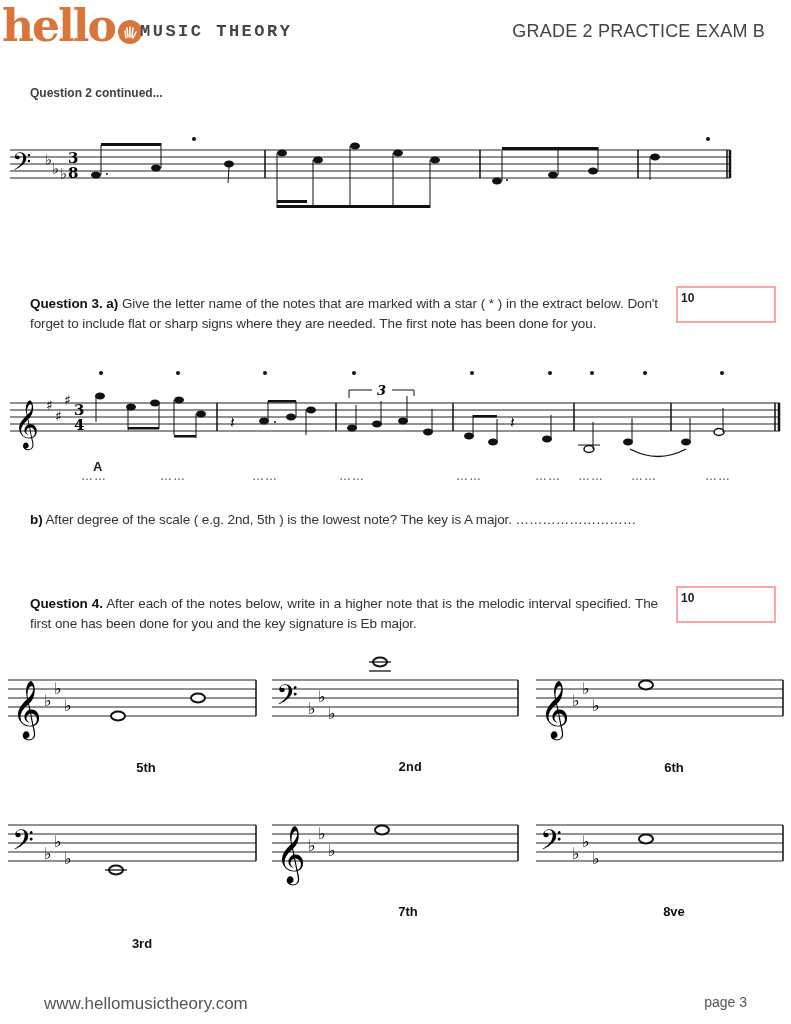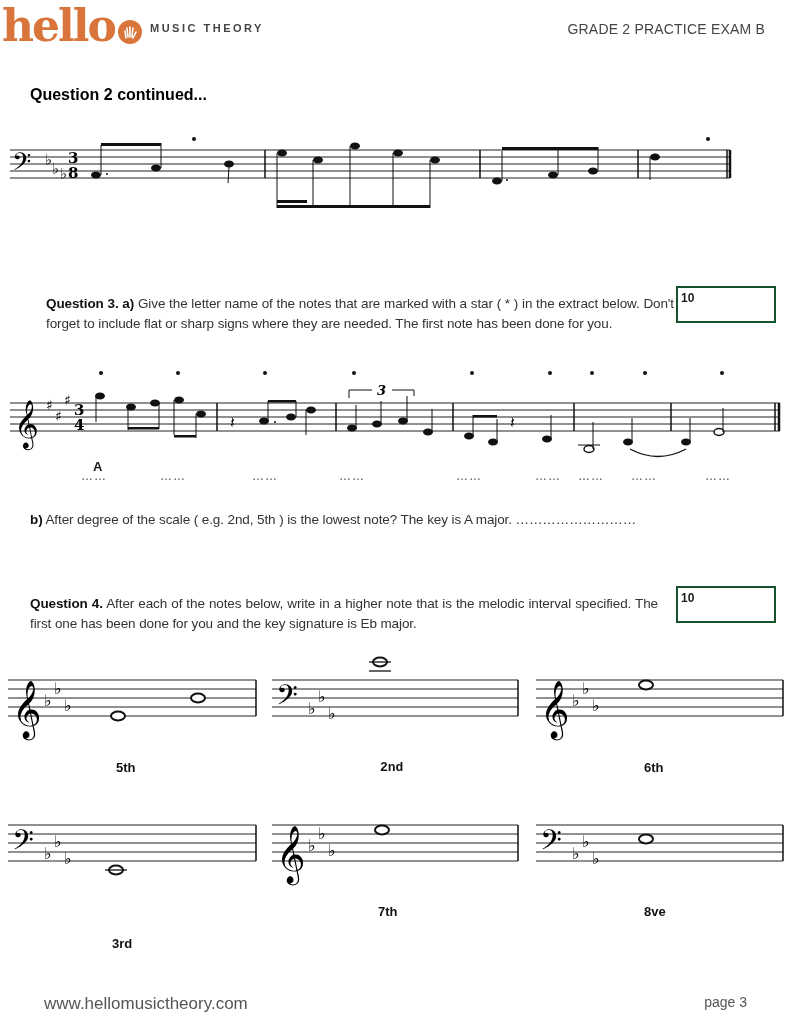--- a/index.html
+++ b/index.html
@@ -1,27 +1,27 @@
 <!DOCTYPE html>
 <html><head>
 <meta charset="utf-8">
 <style>
   html, body { margin:0; padding:0; background:#ffffff; }
   body { width:791px; height:1024px; position:relative; overflow:hidden; font-family:"Liberation Sans", sans-serif; color:#1a1a1a; }
   .abs { position:absolute; }
   .logo-hello { left:2px; top:-4px; font-family:"DejaVu Serif", serif; font-weight:bold; font-size:44px; color:#d9743a; letter-spacing:-2px; line-height:60px; }
   .logo-hand { left:118px; top:20px; width:24px; height:24px; border-radius:50%; background:#d9743a; }
-  .logo-text { left:150px; top:22px; font-size:11px; letter-spacing:2.5px; font-weight:bold; color:#444; }
-  .header-right { right:26px; top:21px; font-size:14px; color:#444; letter-spacing:0.2px; }
-  .qhead { font-size:16px; font-weight:bold; color:#000000; }
+  .logo-text { left:140px; top:22px; font-size:17px; letter-spacing:2.5px; font-weight:bold; color:#444;font-family:Liberation Mono, monospace; }
+  .header-right { right:26px; top:21px; font-size:18px; color:#444; letter-spacing:0.2px; }
+  .qhead { font-size:12px; font-weight:bold; color:#404040; }
   .qtext { font-size:13.5px; line-height:20px; color:#333; font-family:"Liberation Sans", sans-serif; letter-spacing:-0.1px; }
   .qtext b { color:#111; }
-  .mark-box { width:100px; height:37px; border:2px solid #14532d; box-sizing:border-box; font-size:12px; font-weight:bold; padding:3px 0 0 3px; }
+  .mark-box { width:100px; height:37px; border:2px solid #fca5a5; box-sizing:border-box; font-size:12px; font-weight:bold; padding:3px 0 0 3px; }
   .answer { font-size:12px; color:#444; letter-spacing:1px; }
-  .interval-label { font-size:13px; font-weight:bold; color:#111; text-align:left; width:60px; }
+  .interval-label { font-size:13px; font-weight:bold; color:#111; text-align:center; width:60px; }
   .footer-left { left:44px; top:994px; font-size:17px; color:#555; }
   .footer-right { right:44px; top:994px; font-size:14px; color:#555; }
   svg text { font-family:"DejaVu Serif", serif; }
 </style>
 </head>
 <body>
 
 <div class="abs logo-hello">hello</div>
 <div class="abs logo-hand">
   <svg width="24" height="24" viewBox="0 0 24 24">
@@ -83,21 +83,21 @@
     <ellipse cx="593" cy="46" rx="5" ry="3.5"></ellipse>
       <line x1="598" y1="46" x2="598" y2="22" stroke="#111"></line>
     <rect x="502" y="22" width="96" height="3"></rect>
     <ellipse cx="655" cy="32" rx="5" ry="3.5"></ellipse>
       <line x1="650" y1="32" x2="650" y2="55" stroke="#111"></line>
   </g>
   <circle cx="194" cy="14" r="2" fill="#111"></circle>
   <circle cx="708" cy="14" r="2" fill="#111"></circle>
 </svg>
 
-<div class="abs qtext" style="left:30px;top:294px;width:628px;text-align:justify;margin-left:16px;">
+<div class="abs qtext" style="left:30px;top:294px;width:628px;text-align:justify;">
   <b>Question 3. a)</b>
   <span>Give the letter name of the notes that are marked with a star ( * ) in the extract below. Don't forget to include flat or sharp signs where they are needed. The first note has been done for you.</span>
 </div>
 <div class="abs mark-box" style="left:676px;top:286px;">10</div>
 
 <svg class="abs" style="left:0;top:360px;" width="791" height="120">
   <g stroke="#222" stroke-width="1">
     <line x1="10" y1="43" x2="780" y2="43"></line>
       <line x1="10" y1="50" x2="780" y2="50"></line>
       <line x1="10" y1="57" x2="780" y2="57"></line>

